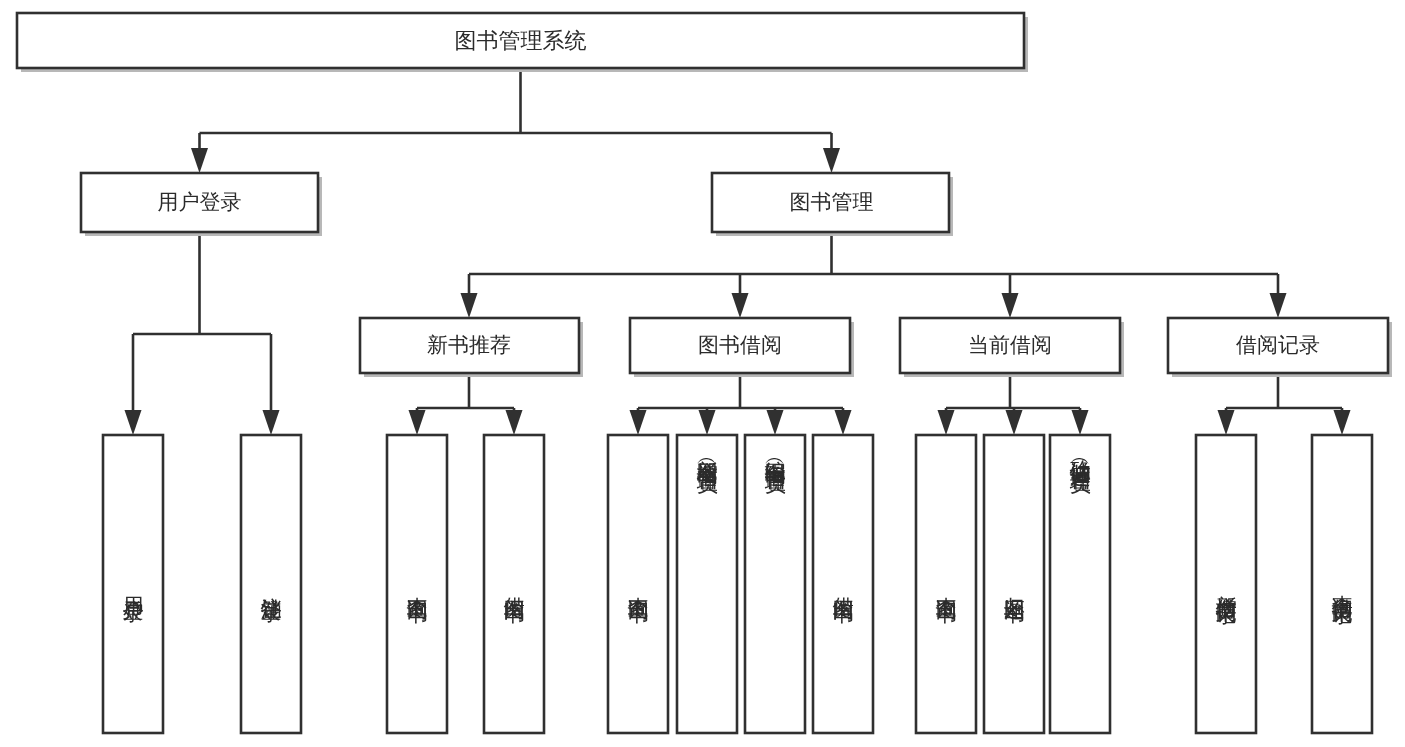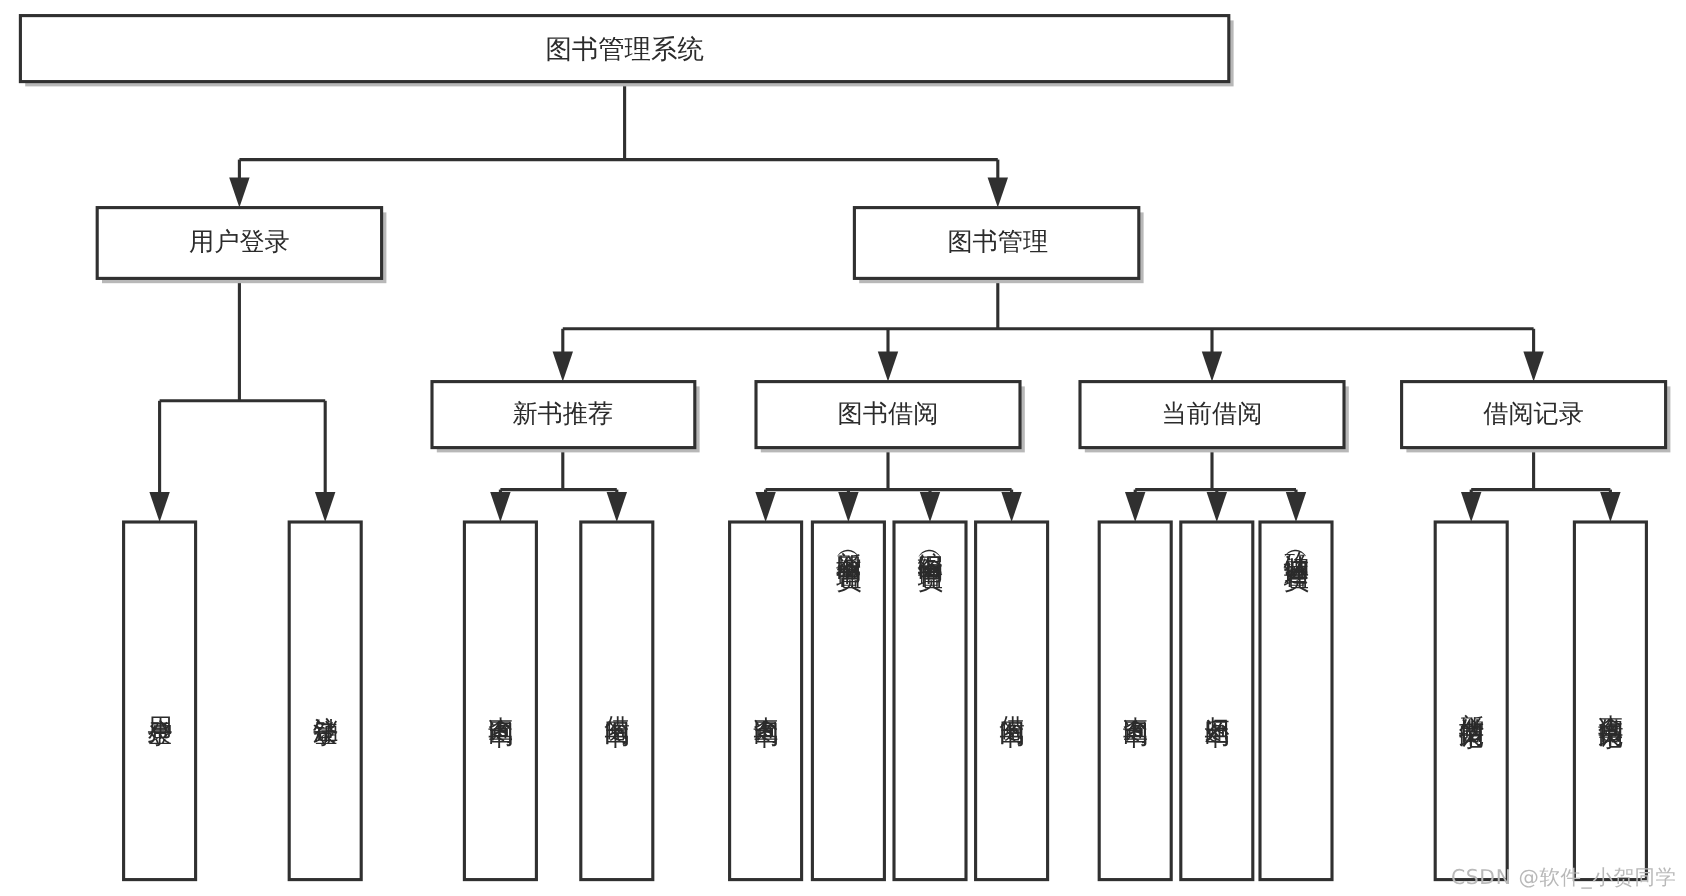--- a/index.html
+++ b/index.html
@@ -280,15 +280,14 @@
   <div class="vlabel-wrap" style="left:1050px; top:435px; width:60px; height:298px; align-items:flex-start;">
     <span class="vlabel" style="margin-top:8px;">确认归还（管理员）</span>
   </div>
   <div class="vlabel-wrap" style="left:1196px; top:435px; width:60px; height:298px;">
     <span class="vlabel">新增借阅记录</span>
   </div>
   <div class="vlabel-wrap" style="left:1312px; top:435px; width:60px; height:298px;">
     <span class="vlabel">查询借阅记录</span>
   </div>
 
-  <div class="watermark">CSDN @软件_小贺同学</div>
 
 </div>
 
 </body></html>

